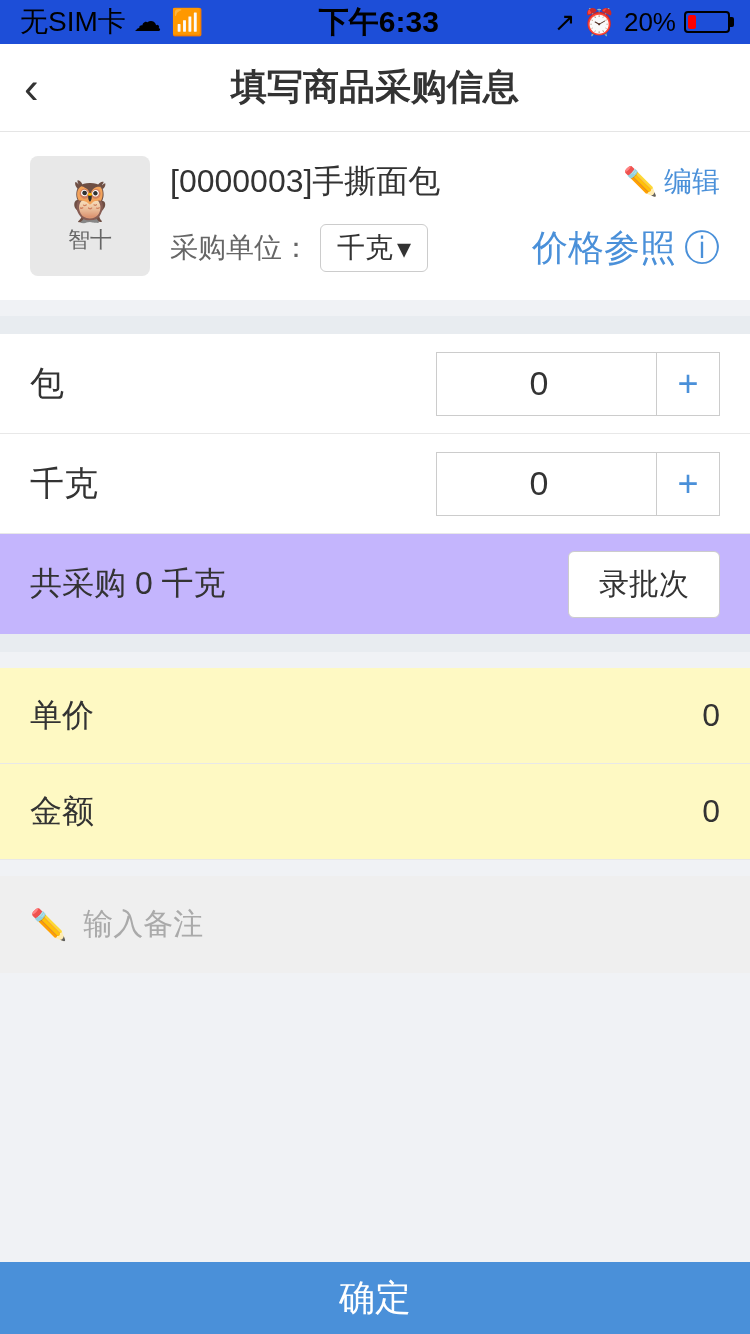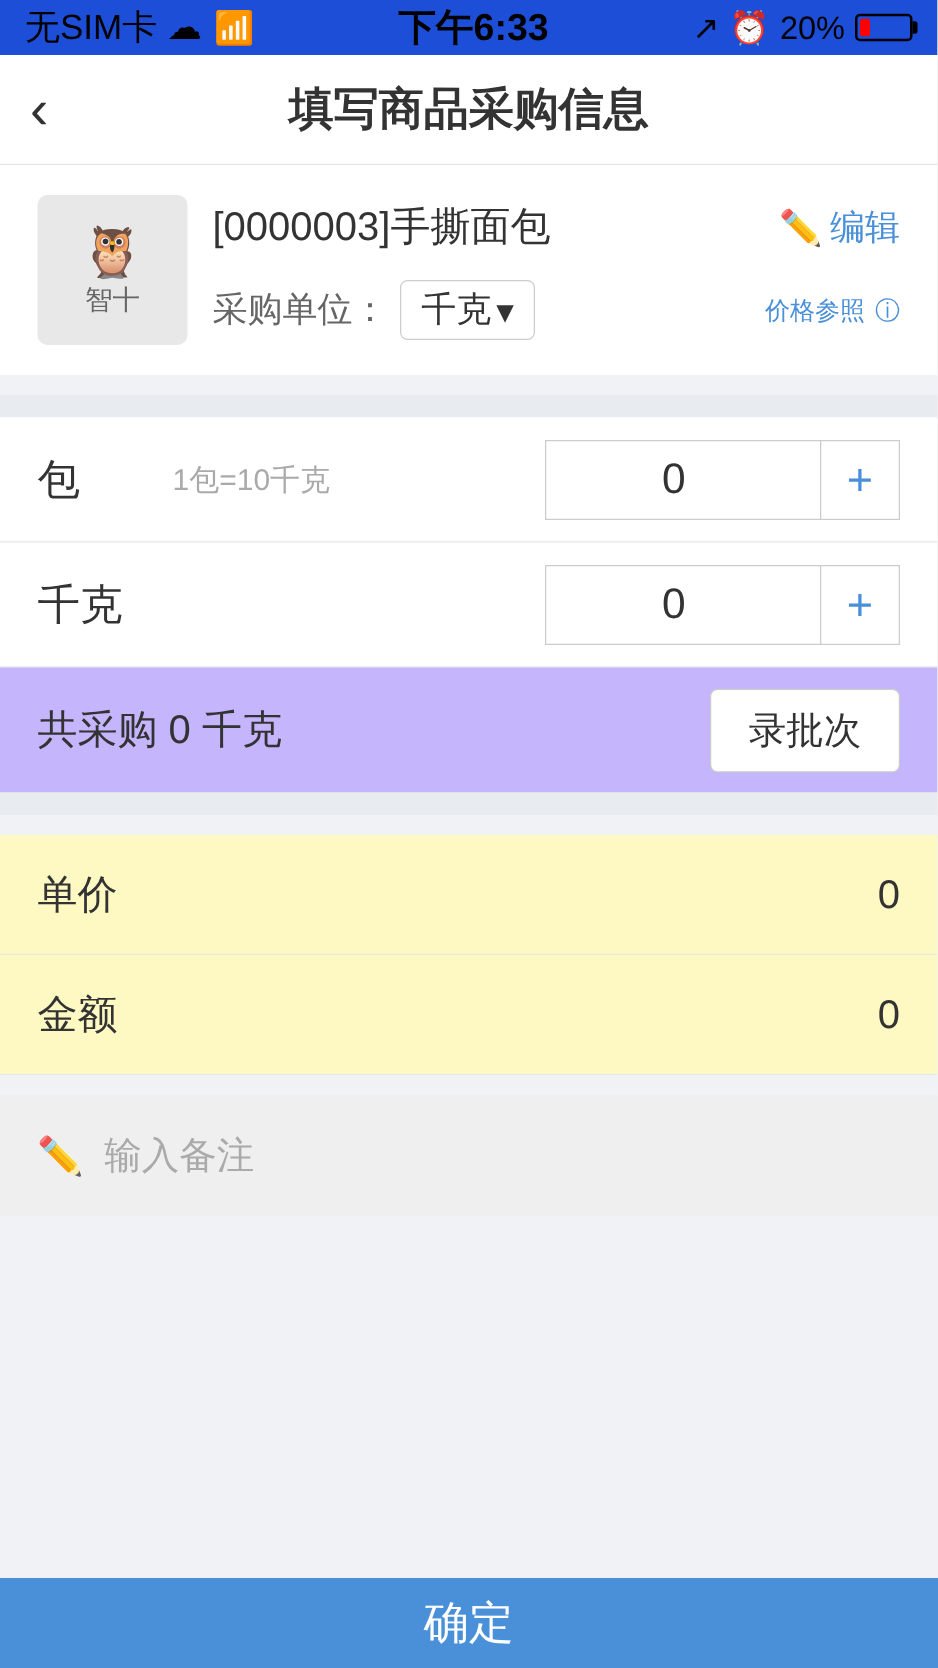--- a/index.html
+++ b/index.html
@@ -145,21 +145,21 @@
       padding: 4px 16px;
       font-size: 28px;
       color: #333;
       background: #fff;
       display: flex;
       align-items: center;
       gap: 4px;
     }
     .price-ref {
       color: #4a90d9;
-      font-size: 20px;
+      font-size: 36px;
       display: flex;
       align-items: center;
       gap: 8px;
     }
 
     
     .band {
       height: 18px;
       background: #e8ecf0;
     }
@@ -361,21 +361,20 @@
     </div>
   </div>
 </div>
 
 <div class="band"></div>
 
 <div class="input-section">
 
   <div class="input-row">
     <span class="input-label">包</span>
-    <span class="input-sub-label">1包=10千克</span>
     <div class="input-field-wrapper">
       <input class="input-field" type="number" value="0" style="">
       <div class="plus-btn">+</div>
     </div>
   </div>
 
   <div class="input-row">
     <span class="input-label">千克</span>
     <span class="input-sub-label"></span>
     <div class="input-field-wrapper">

